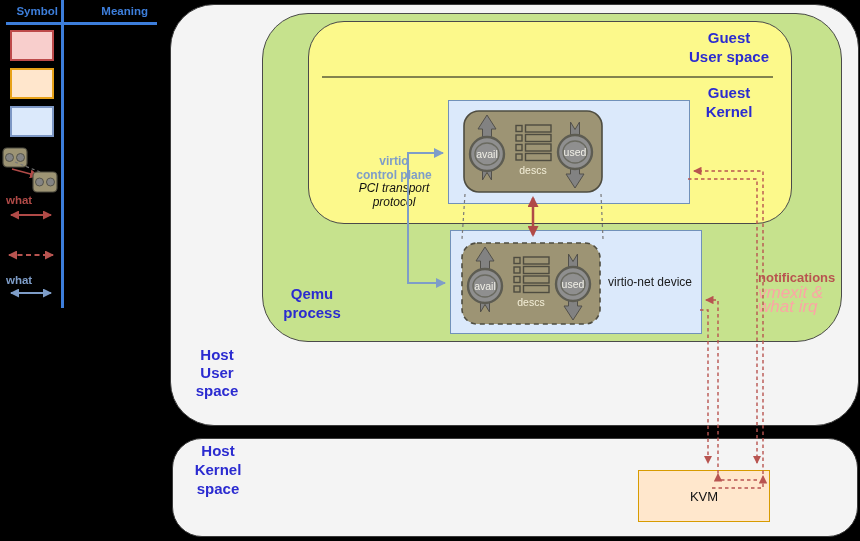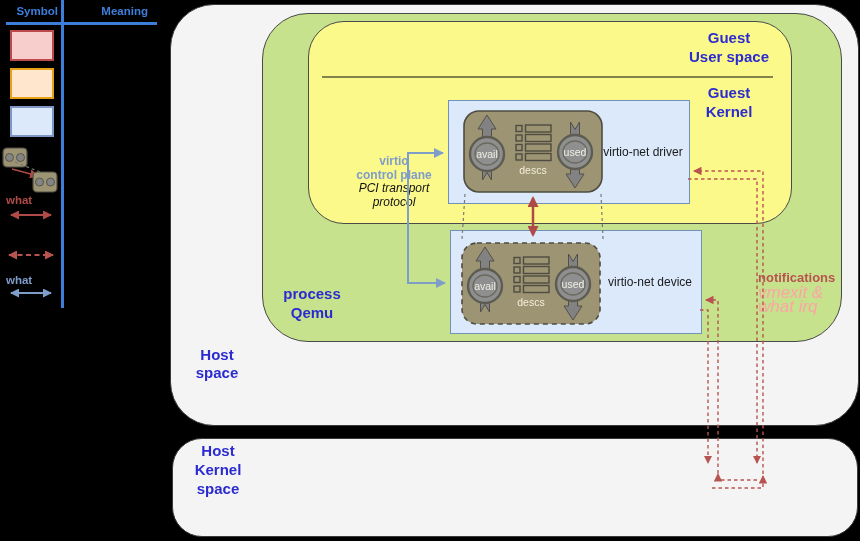--- a/index.html
+++ b/index.html
@@ -149,21 +149,20 @@
           <rect x="62.5" y="34" width="25.5" height="7"></rect>
         <rect x="53" y="44" width="6" height="6"></rect>
           <rect x="62.5" y="43.5" width="25.5" height="7"></rect>
       </g>
       <text class="vr-descs-text" x="70" y="64">descs</text>
       <polygon class="vr-arrow" points="112,78 121,64 116.5,64 116.5,12 112,19.5 107.5,12 107.5,64 103,64"></polygon>
       <circle class="vr-circle" cx="112" cy="42" r="17"></circle>
       <ellipse class="vr-ring" cx="112" cy="42" rx="12" ry="11"></ellipse>
       <text class="vr-text" x="112" y="46">used</text>
     </svg>
-    <div class="io-label">virtio-net driver</div>
   </div>
 
   <div class="io-box device-box">
     <svg class="vring-svg" style="left:10px;top:11px;" width="140" height="83" viewBox="0 0 140 83">
       <rect class="vr-bg dashed" x="1" y="1" width="138" height="81" rx="15"></rect>
       <polygon class="vr-arrow" points="24,5 33,19 28.5,19 28.5,70 24,62.5 19.5,70 19.5,19 15,19"></polygon>
       <circle class="vr-circle" cx="24" cy="44" r="17"></circle>
       <ellipse class="vr-ring" cx="24" cy="44" rx="12" ry="11"></ellipse>
       <text class="vr-text" x="24" y="48">avail</text>
       <g class="vr-descs">
@@ -178,35 +177,39 @@
       </g>
       <text class="vr-descs-text" x="70" y="64">descs</text>
       <polygon class="vr-arrow" points="112,78 121,64 116.5,64 116.5,12 112,19.5 107.5,12 107.5,64 103,64"></polygon>
       <circle class="vr-circle" cx="112" cy="42" r="17"></circle>
       <ellipse class="vr-ring" cx="112" cy="42" rx="12" ry="11"></ellipse>
       <text class="vr-text" x="112" y="46">used</text>
     </svg>
     <div class="io-label">virtio-net device</div>
   </div>
 
+  <div class="kvm-box">
+    <span>KVM</span>
+  </div>
 
   <div class="rgn-label" style="left:664px;top:28px;width:130px;">
     <span>Guest</span>
       <span>User space</span>
   </div>
   <div class="rgn-label" style="left:664px;top:83px;width:130px;">
     <span>Guest</span>
       <span>Kernel</span>
   </div>
   <div class="rgn-label" style="left:252px;top:284px;width:120px;">
-    <span>process</span>
-      <span>Qemu</span>
+    <span>Qemu</span>
+      <span>process</span>
   </div>
   <div class="rgn-label" style="left:157px;top:346px;width:120px;line-height:18px;">
     <span>Host</span>
+      <span>User</span>
       <span>space</span>
   </div>
   <div class="rgn-label" style="left:158px;top:441px;width:120px;">
     <span>Host</span>
       <span>Kernel</span>
       <span>space</span>
   </div>
 
   <div class="control-text">
     <span class="c-blue">virtio</span>

